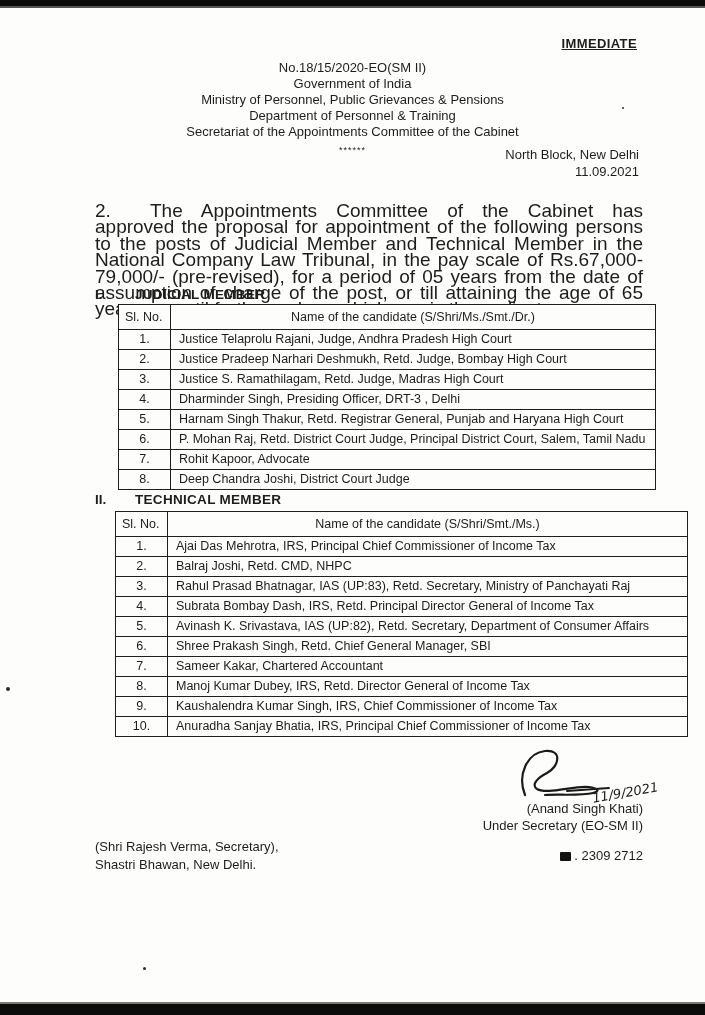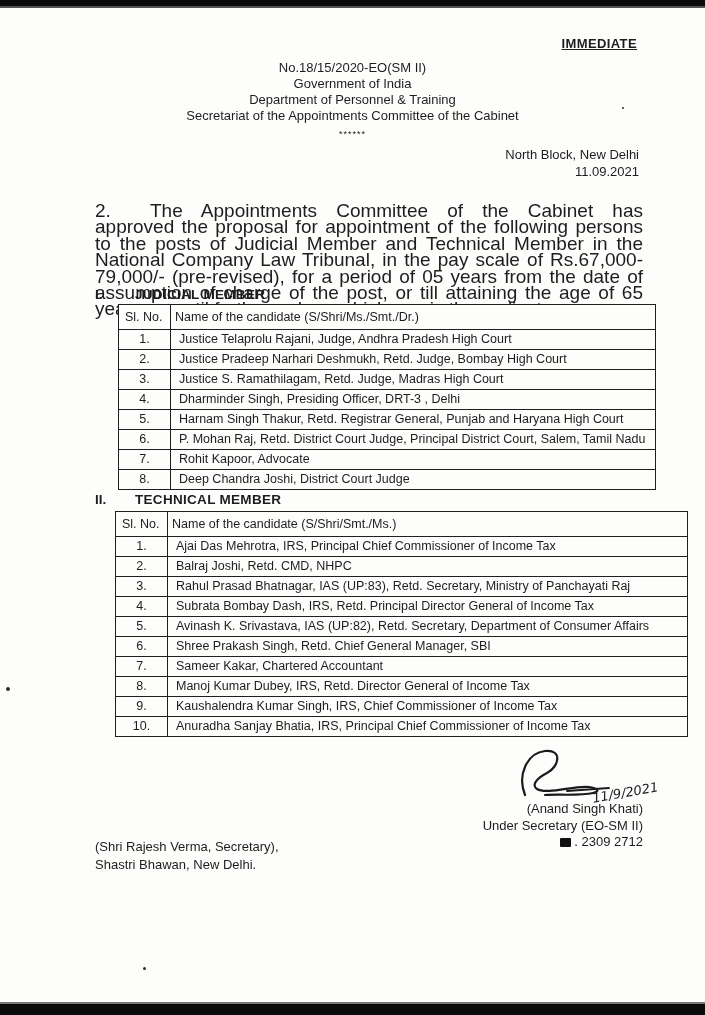--- a/index.html
+++ b/index.html
@@ -42,36 +42,36 @@
   .sec-heading .title { font-weight:bold; letter-spacing:.3px; }
   .sec1 { top:287px; }
   .sec2 { top:492px; }
 
   table.roster { position:absolute; border-collapse:collapse; font-size:12.5px; background:#fdfdfc; }
   .t1 { top:304px; left:118px; width:538px; }
   .t2 { top:511px; left:115px; width:573px; }
   table.roster td { border:1.5px solid #1f1f1f; line-height:15px; }
   td.c-no { width:52px; text-align:center; padding:2px 2px;margin-top:16px; }
   td.c-name { padding:2px 8px; }
-  tr.hdr td { height:25px; padding:3px 4px; }
+  tr.hdr td { height:25px; text-align:center; padding:3px 4px; }
   tr.hdr td.c-no { text-align:left; padding-left:6px; }
   tr.body-row td { height:19px; }
 
   .sig-block {
     position:absolute; top:745px; right:62px; width:240px;
     text-align:right; font-size:13px; line-height:16.5px;
   }
   .sig-svg { display:block; margin-left:auto; margin-right:6px; }
   .scrawl-date {
     position:absolute; top:40px; right:-16px;
     font-size:13px; font-style:italic;
     transform:rotate(-10deg);
     font-family:"DejaVu Sans", sans-serif;
   }
-  .phone-line { margin-top:0; }
+  .phone-line { margin-top:14px; }
   .phone-icon {
     display:inline-block; width:11px; height:9px; background:#111;
     margin-right:3px; vertical-align:middle; border-radius:1px;
   }
   .addressee {
     position:absolute; top:838px; left:95px;
     font-size:13px; line-height:17.5px;
   }
   .speck { position:absolute; background:#2b2b2b; border-radius:50%; }
   .speck1 { left:6px; top:687px; width:4px; height:4px; }
@@ -86,20 +86,21 @@
   <div class="scan-bar bar-bottom"></div>
   <div class="speck speck1"></div>
   <div class="speck speck2"></div>
   <div class="speck speck3"></div>
 
   <div class="immediate">IMMEDIATE</div>
 
   <div class="letterhead">
     <div>No.18/15/2020-EO(SM II)</div>
     <div>Government of India</div>
+    <div>Ministry of Personnel, Public Grievances &amp; Pensions</div>
     <div>Department of Personnel &amp; Training</div>
     <div>Secretariat of the Appointments Committee of the Cabinet</div>
     <div class="stars">******</div>
   </div>
 
   <div class="place-date">
     <div>North Block, New Delhi</div>
     <div>11.09.2021</div>
   </div>
 

